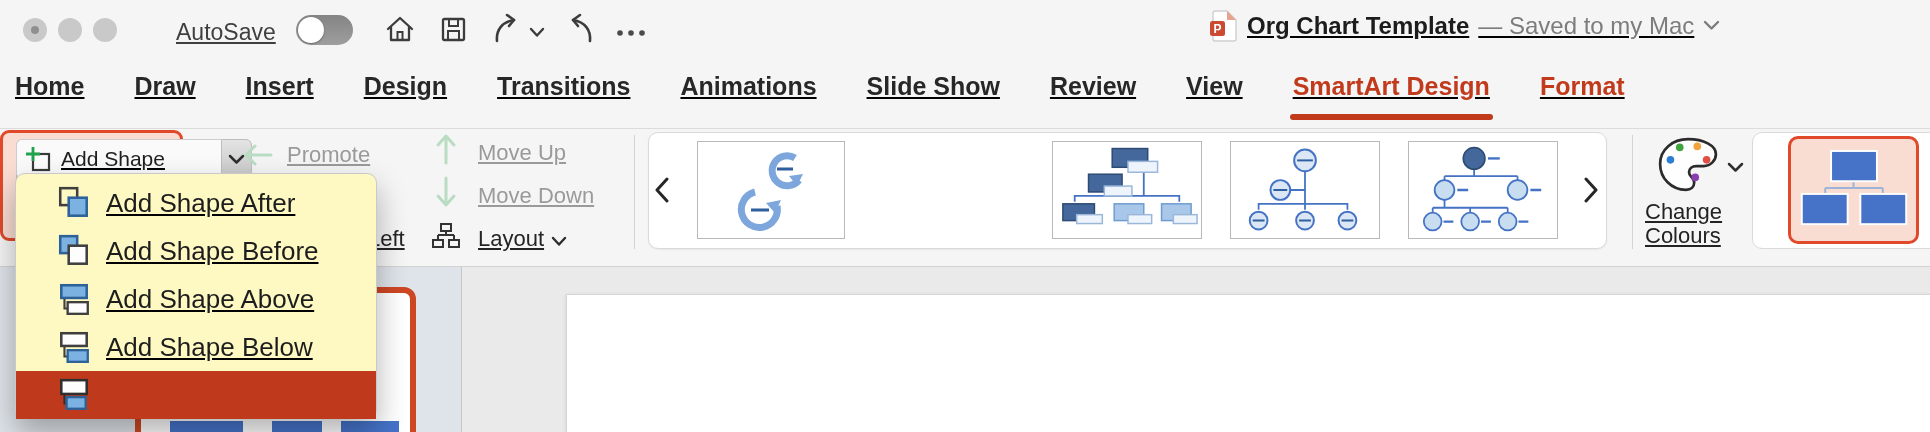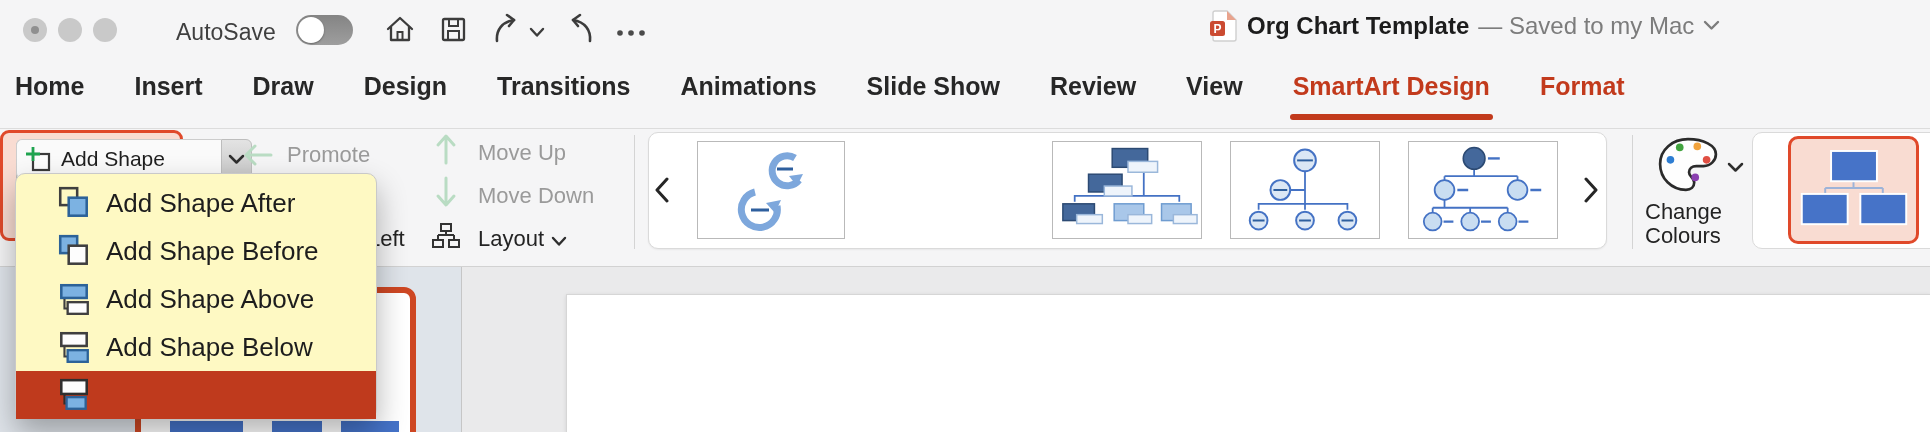--- a/index.html
+++ b/index.html
@@ -1,18 +1,18 @@
 <!DOCTYPE html>
 <html><head>
 <meta charset="utf-8">
 <style>
   html,body{margin:0;padding:0;background:#fff;}
   .screen{position:relative;width:1930px;height:432px;background:#f5f5f6;overflow:hidden;
           font-family:"Liberation Sans",sans-serif;-webkit-font-smoothing:antialiased;}
-  .abs{position:absolute;}
+  .abs{position:absolute;text-decoration:underline;}
 
   
   .tl{position:absolute;top:18px;width:24px;height:24px;border-radius:50%;background:#c9c9c9;}
   .tl .dot{position:absolute;left:8px;top:8px;width:8px;height:8px;border-radius:50%;background:#8f8f8f;}
   .autosave{left:176px;top:19px;font-size:23px;color:#3f3f3f;}
   .toggle{left:296px;top:15px;width:57px;height:30px;border-radius:15px;
           background:linear-gradient(#848484,#9e9e9e);}
   .toggle .knob{position:absolute;left:2px;top:2px;width:26px;height:26px;border-radius:50%;
           background:#fff;box-shadow:0 1px 2px rgba(0,0,0,.35);}
   .tbtn{position:absolute;top:13px;width:32px;height:32px;}
@@ -144,22 +144,22 @@
     <span class="doc-status">— Saved to my Mac</span>
     <span>
       <svg width="17" height="11" viewBox="0 0 17 11">
         <path d="M2 2 L8.5 8.5 L15 2" fill="none" stroke="#7c7c7c" stroke-width="2.4" stroke-linecap="round" stroke-linejoin="round"></path>
       </svg>
     </span>
   </div>
 
   <div class="abs tabbar">
     <div class="tab">Home</div>
+    <div class="tab">Draw</div>
     <div class="tab">Insert</div>
-    <div class="tab">Draw</div>
     <div class="tab">Design</div>
     <div class="tab">Transitions</div>
     <div class="tab">Animations</div>
     <div class="tab">Slide Show</div>
     <div class="tab">Review</div>
     <div class="tab">View</div>
     <div class="tab active">SmartArt Design</div>
     <div class="tab accent">Format</div>
   </div>
 

